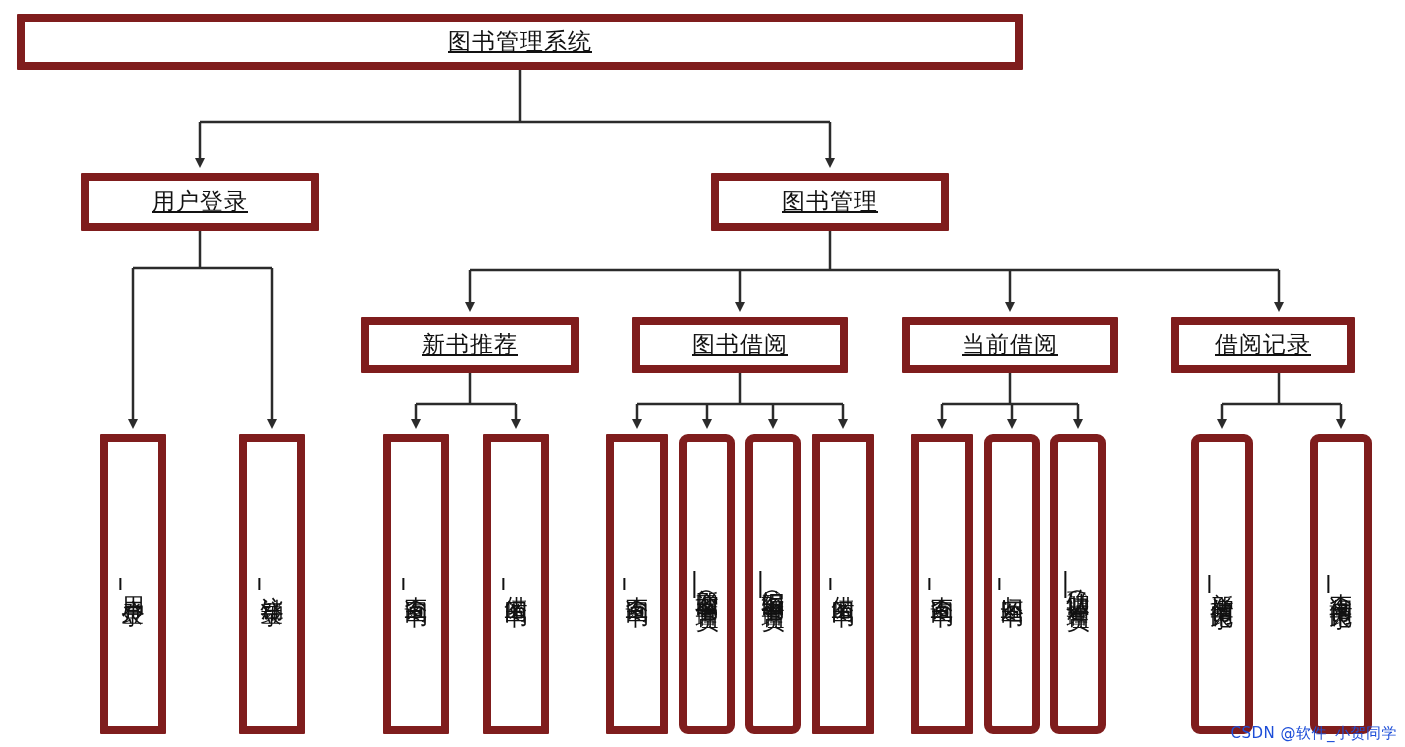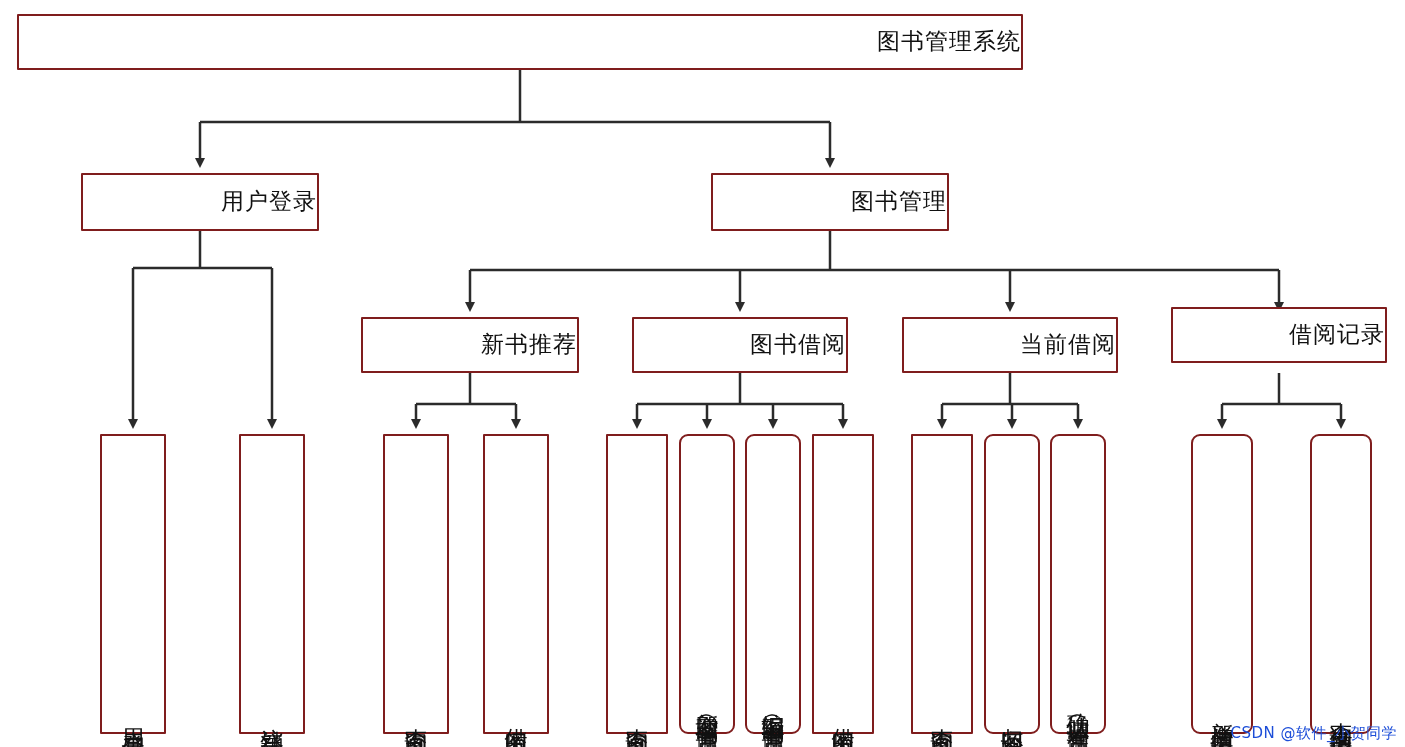--- a/index.html
+++ b/index.html
@@ -14,28 +14,29 @@
   #canvas {
     position: relative;
     width: 1405px;
     height: 747px;
     background: #ffffff;
     overflow: hidden;
   }
   .node {
     position: absolute;
     box-sizing: border-box;
-    border: 2px solid #7f1d1d;
+    border: 8px solid #7f1d1d;
     background: #ffffff;
     display: flex;
     align-items: center;
-    justify-content: flex-end;
+    justify-content: center;
     text-align: center;
     color: #111111;
     border-radius: 1px;
+    text-decoration: underline;
   }
   .node.horiz {
     font-size: 23px;
     letter-spacing: 1px;
     line-height: 1.2;
   }
   .node.vert {
     writing-mode: vertical-rl;
     text-orientation: upright;
     font-size: 23px;
@@ -136,21 +137,21 @@
   </div>
 
   <div class="node horiz" style="left:902px;top:317px;width:216px;height:56px;">
     <span>当前借阅</span>
   </div>
 
   <div class="node horiz" style="left:632px;top:317px;width:216px;height:56px;">
     <span>图书借阅</span>
   </div>
 
-  <div class="node horiz" style="left:1171px;top:307px;width:216px;height:56px;">
+  <div class="node horiz" style="left:1171px;top:317px;width:184px;height:56px;">
     <span>借阅记录</span>
   </div>
 
   <div class="node vert" style="left:100px;top:434px;width:66px;height:300px;">
     <span>用户登录</span>
   </div>
 
   <div class="node vert" style="left:239px;top:434px;width:66px;height:300px;">
     <span>注销登录</span>
   </div>

